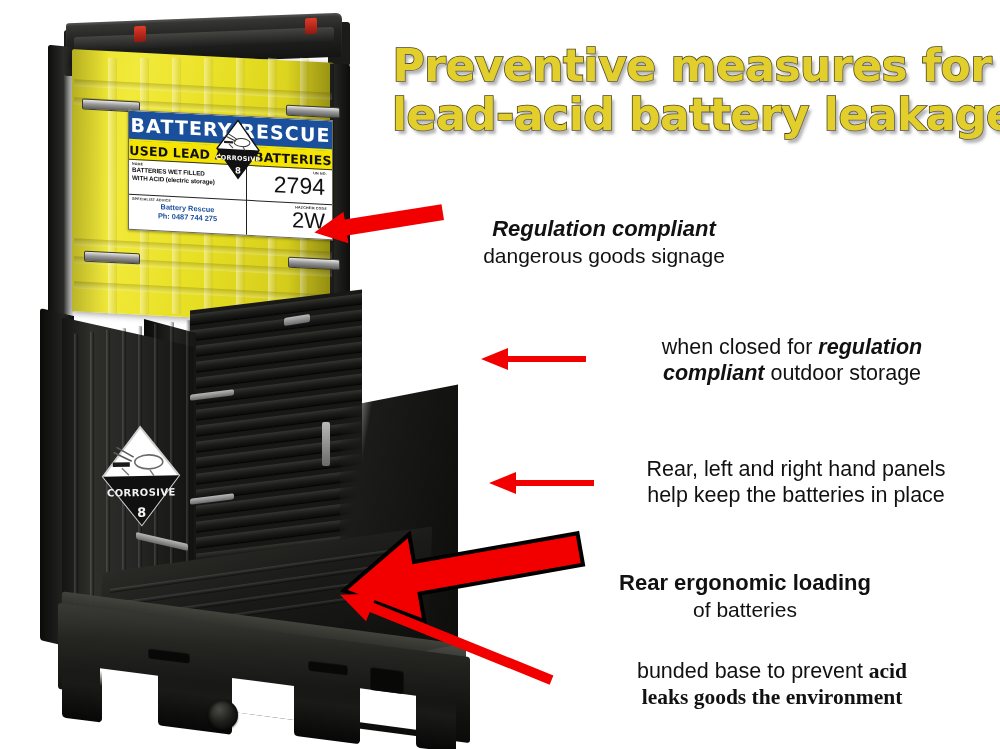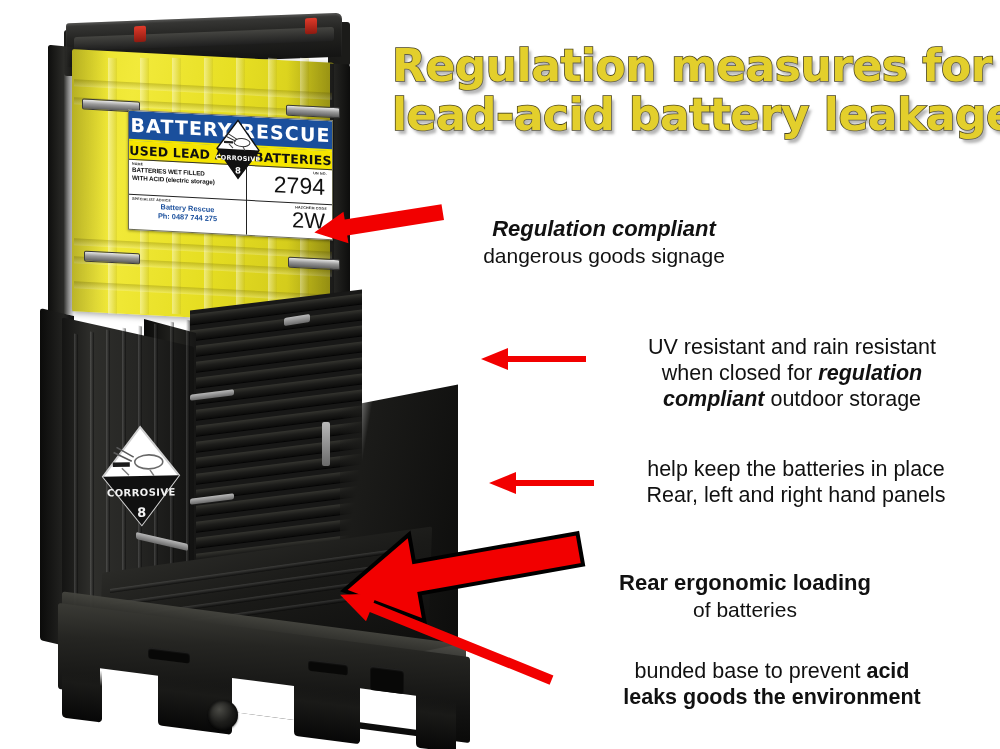--- a/index.html
+++ b/index.html
@@ -35,21 +35,21 @@
   .anno { position: absolute; z-index: 35; color:#111; line-height: 1.22; }
   .anno .ln { display:block; white-space: nowrap; }
   .anno.a1 { left: 444px; top: 216px; font-size: 21px; text-align:center; width: 320px;}
   .anno.a1 .s { font-weight: bold; font-style: italic; font-size: 22px;}
   .anno.a2 { left: 592px; top: 334px; font-size: 21.5px; text-align:center; width: 400px;}
   .anno.a2 .s { font-weight: bold; font-style: italic; }
   .anno.a3 { left: 598px; top: 456px; font-size: 21.5px; text-align:center; width: 396px;}
   .anno.a4 { left: 580px; top: 570px; font-size: 21px; text-align:center; width: 330px;}
   .anno.a4 .s { font-weight: bold; font-size: 22px;}
   .anno.a5 { left: 552px; top: 658px; font-size: 21.5px; text-align:center; width: 440px;}
-  .anno.a5 .s { font-weight: bold; }
+  .anno.a5 .s { font-weight: bold; font-family: Liberation Serif, serif; }
 
   
   .arrow-svg { position:absolute; z-index: 30; overflow: visible; }
 
   
   .bin { position:absolute; left:0; top:0; width:560px; height:749px; z-index: 10; }
 
   
   .lid-top {
     position:absolute; left:66px; top:18px; width:276px; height:44px;
@@ -404,38 +404,37 @@
     </g>
   </svg>
 
   <svg class="arrow-svg" style="left:318px; top:592px;" width="250" height="110" viewBox="0 0 250 110">
     <g transform="rotate(22 125 55)">
       <path d="M238,50 L44,50 L44,60 L10,45 L44,30 L44,40 L238,40 Z" fill="#f20000"></path>
     </g>
   </svg>
 
   <div class="title-block">
-    <div class="title-line">Regulation measures for</div>
+    <div class="title-line">Preventive measures for</div>
     <div class="title-line">lead-acid battery leakage</div>
   </div>
 
   <div class="anno a1">
     <span class="ln s">Regulation compliant</span>
     <span class="ln">dangerous goods signage</span>
   </div>
 
   <div class="anno a2">
-    <span class="ln">UV resistant and rain resistant</span>
     <span class="ln"><span>when closed for </span><span class="s">regulation</span></span>
     <span class="ln"><span class="s">compliant</span><span> outdoor storage</span></span>
   </div>
 
   <div class="anno a3">
+    <span class="ln">Rear, left and right hand panels</span>
     <span class="ln">help keep the batteries in place</span>
-    <span class="ln">Rear, left and right hand panels</span>
   </div>
 
   <div class="anno a4">
     <span class="ln s">Rear ergonomic loading</span>
     <span class="ln">of batteries</span>
   </div>
 
   <div class="anno a5">
     <span class="ln"><span>bunded base to prevent </span><span class="s">acid</span></span>
     <span class="ln s">leaks goods the environment</span>

